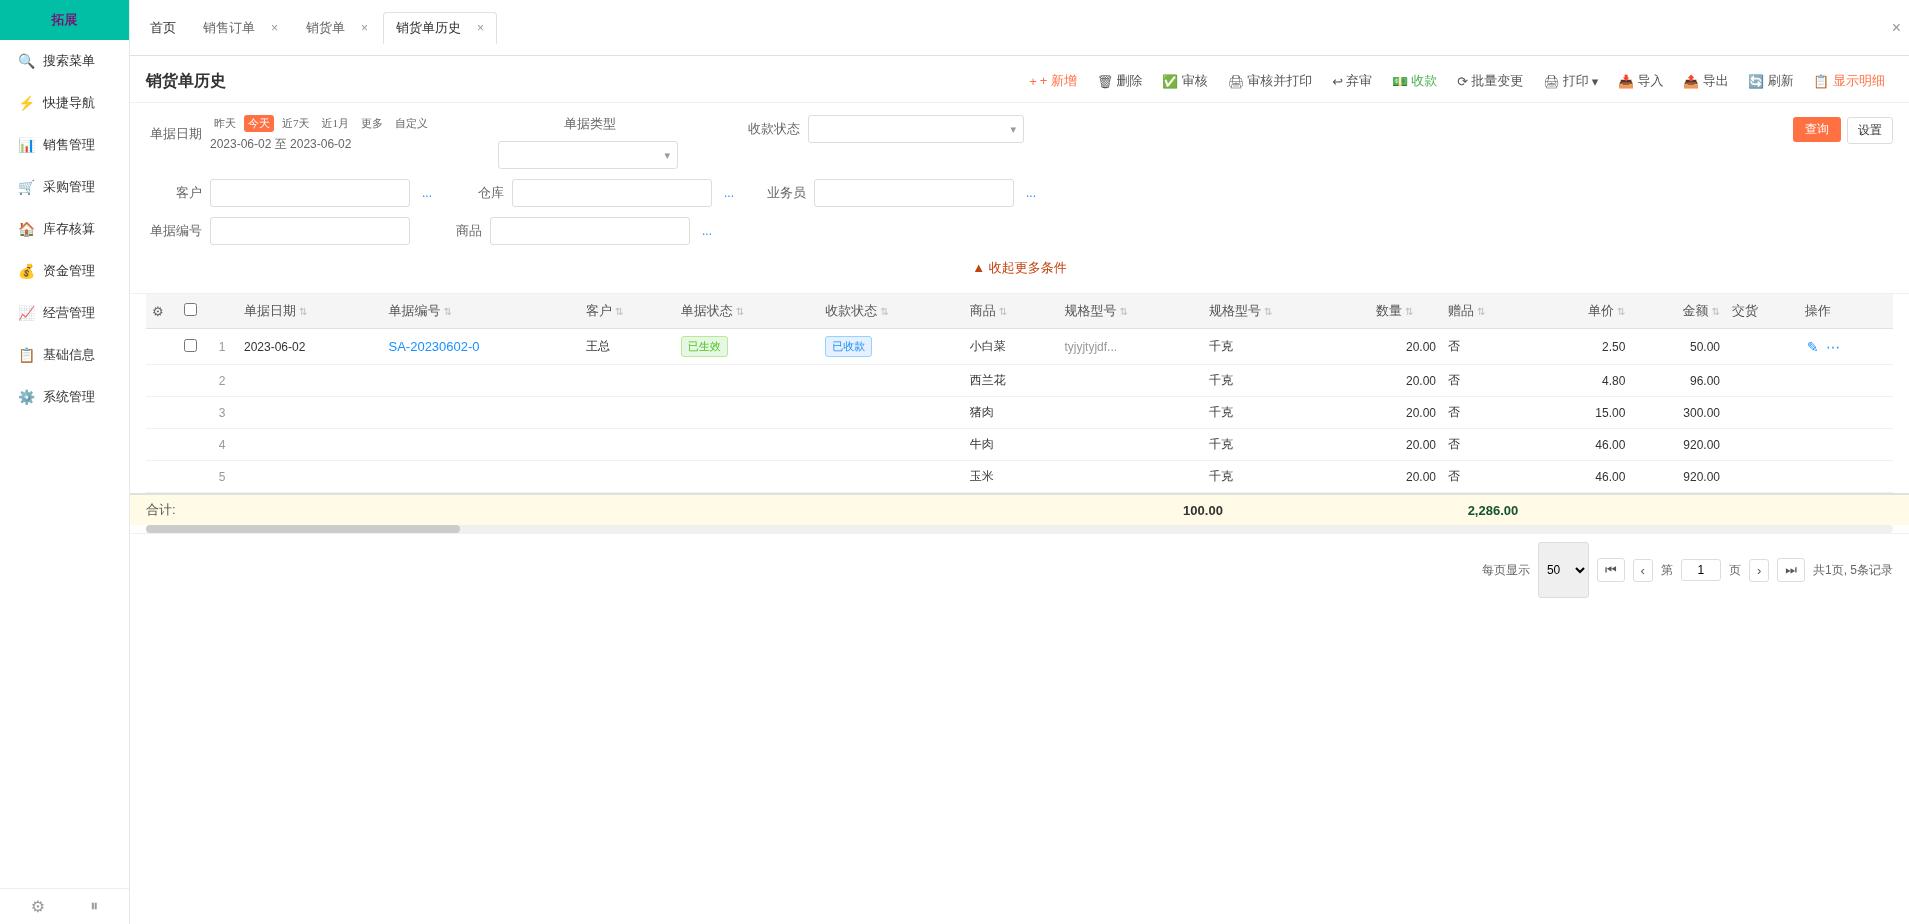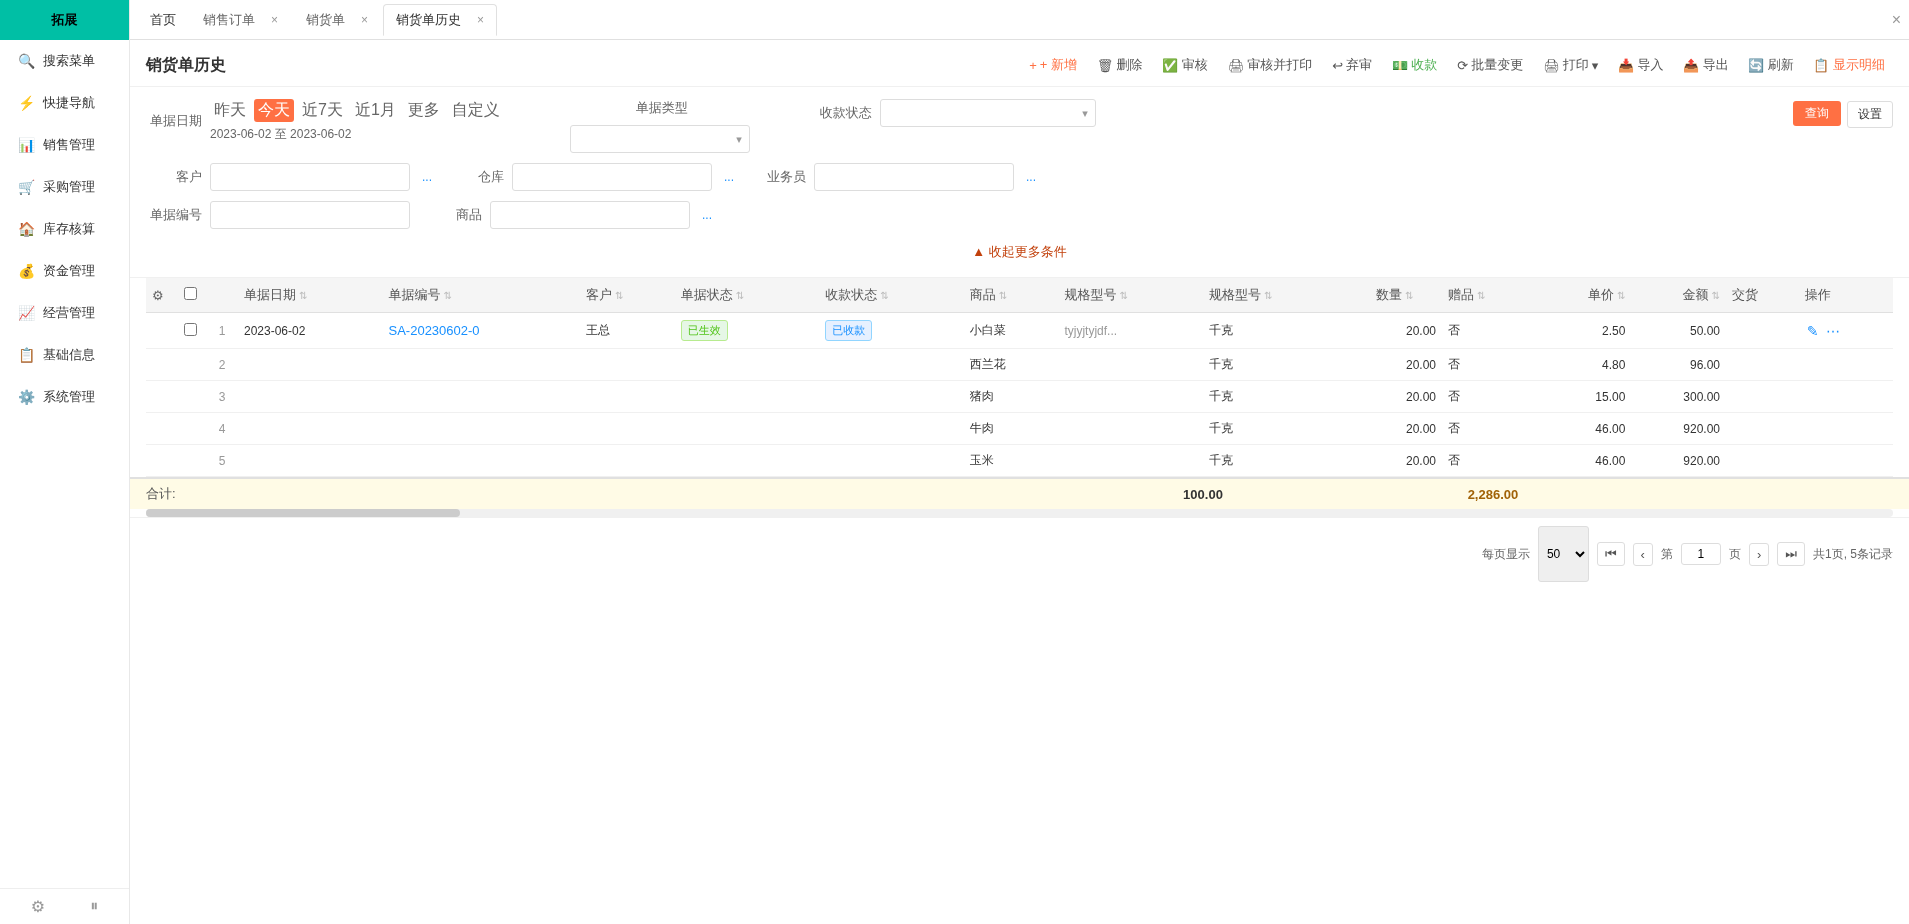--- a/index.html
+++ b/index.html
@@ -1,30 +1,30 @@
 <!DOCTYPE html>
 <html><head>
   <meta charset="utf-8">
   <style>
     * { box-sizing: border-box; margin: 0; padding: 0; font-family: 'Microsoft YaHei', Arial, sans-serif; font-size: 13px; }
     body { display: flex; height: 924px; overflow: hidden; background: #f5f5f5; }
 
     
     .sidebar { width: 130px; background: #fff; border-right: 1px solid #e8e8e8; display: flex; flex-direction: column; height: 100%; }
-    .sidebar-logo { height: 40px; background: #ff7043; display: flex; align-items: center; justify-content: center; color: #000000; font-size: 14px; font-weight: bold; }
+    .sidebar-logo { height: 40px; background: #ff7043; display: flex; align-items: center; justify-content: center; color: #701a75; font-size: 14px; font-weight: bold; }
     .sidebar-item { display: flex; align-items: center; padding: 12px 16px; cursor: pointer; color: #333; gap: 8px; border-left: 3px solid transparent; }
     .sidebar-item-icon { width: 16px; height: 16px; display: flex; align-items: center; justify-content: center; color: #666; font-size: 14px; }
     .sidebar-bottom { margin-top: auto; padding: 8px; border-top: 1px solid #eee; display: flex; justify-content: space-around; }
     .sidebar-bottom-btn { cursor: pointer; color: #999; font-size: 16px; }
 
     
     .main { flex: 1; display: flex; flex-direction: column; overflow: hidden; }
 
     
-    .tabs-bar { display: flex; align-items: center; background: #fff; border-bottom: 1px solid #e0e0e0; height: 40px; padding: 16px 8px; gap: 2px; }
+    .tabs-bar { display: flex; align-items: center; background: #fff; border-bottom: 1px solid #e0e0e0; height: 56px; padding: 16px 8px; gap: 2px; }
     .tab { display: flex; align-items: center; padding: 0 12px; height: 32px; border-radius: 4px 4px 0 0; cursor: pointer; color: #666; gap: 16px; border: 1px solid transparent; }
     .tab.active { background: #fff; border: 1px solid #e0e0e0; border-bottom: 1px solid #fff; color: #333; font-weight: 500; }
     .tab-close { color: #999; font-size: 12px; cursor: pointer; }
     .tabs-close-all { margin-left: auto; color: #999; cursor: pointer; font-size: 16px; }
 
     
     .page-content { flex: 1; overflow: auto; background: #fff; }
 
     
     .page-header { display: flex; align-items: center; justify-content: space-between; padding: 12px 16px 8px; border-bottom: 1px solid #f0f0f0; }
@@ -39,21 +39,21 @@
 
     
     .filter-section { padding: 12px 16px; background: #fff; border-bottom: 1px solid #f0f0f0; }
     .filter-row { display: flex; align-items: flex-start; gap: 16px; margin-bottom: 10px; }
     .filter-item { display: flex; align-items: center; gap: 8px; min-width: 200px; }
     .filter-label { color: #666; white-space: nowrap; min-width: 56px; text-align: right; }
     .filter-input { flex: 1; border: 1px solid #ddd; border-radius: 3px; padding: 4px 8px; color: #333; height: 28px; background: #fff; }
     .filter-input-wide { width: 200px; }
     .date-range { display: flex; flex-direction: column; }
     .date-tabs { display: flex; gap: 4px; margin-bottom: 4px; align-items: center; }
-    .date-tab { cursor: pointer; color: #666; font-size: 16px; padding: 1px 4px; }
+    .date-tab { cursor: pointer; color: #666; font-size: 11px; padding: 1px 4px; font-family: Liberation Serif, serif; }
     .date-tab.active { color: #fff; background: #ff7043; border-radius: 3px; }
     .date-display { color: #666; font-size: 12px; }
     .filter-select { border: 1px solid #ddd; border-radius: 3px; padding: 4px 24px 4px 8px; color: #333; height: 28px; background: #fff; appearance: none; position: relative; min-width: 180px; }
     .select-wrapper { position: relative; display: flex; align-items: center; }
     .select-wrapper::after { content: '▾'; position: absolute; right: 8px; color: #999; pointer-events: none; font-size: 11px; }
     .select-wrapper select { width: 100%; }
     .ellipsis-btn { cursor: pointer; color: #1890ff; font-size: 12px; margin-left: 4px; }
     .collapse-btn { display: flex; align-items: center; gap: 4px; color: #c2410c; cursor: pointer; font-size: 12px; justify-content: center; padding: 4px; }
 
     
@@ -74,21 +74,21 @@
     
     .setting-icon { cursor: pointer; color: #666; }
 
     
     .checkbox { cursor: pointer; }
 
     
     .table-footer { background: #fffbe6; border-top: 2px solid #e0e0e0; display: flex; align-items: center; padding: 6px 16px; }
     .footer-label { color: #555; font-weight: 500; min-width: 60px; }
     .footer-qty { text-align: center; min-width: 120px; color: #333; font-weight: bold; }
-    .footer-amount { text-align: right; min-width: 120px; color: #a16207; font-weight: bold; padding-right: 80px; }
+    .footer-amount { text-align: right; min-width: 120px; color: #14532d; font-weight: bold; padding-right: 80px; }
 
     
     .pagination-bar { display: flex; align-items: center; justify-content: flex-end; padding: 8px 16px; gap: 8px; border-top: 1px solid #f0f0f0; background: #fff; }
     .pagination-info { color: #666; font-size: 12px; }
     .pagination-btn { border: 1px solid #ddd; background: #fff; cursor: pointer; padding: 3px 7px; border-radius: 3px; color: #555; }
     .pagination-btn:disabled { color: #ccc; cursor: not-allowed; }
     .page-input { width: 40px; border: 1px solid #ddd; border-radius: 3px; padding: 3px 4px; text-align: center; font-size: 12px; }
     .per-page-select { border: 1px solid #ddd; border-radius: 3px; padding: 19px 4px; font-size: 12px; }
 
     

